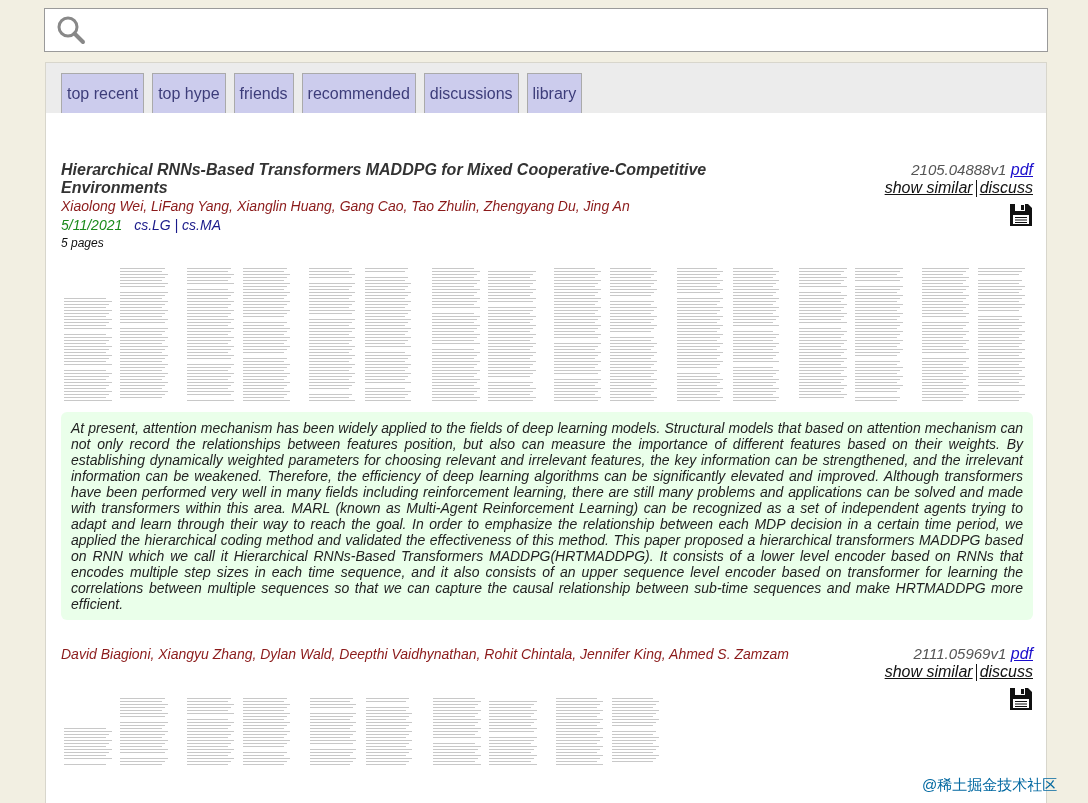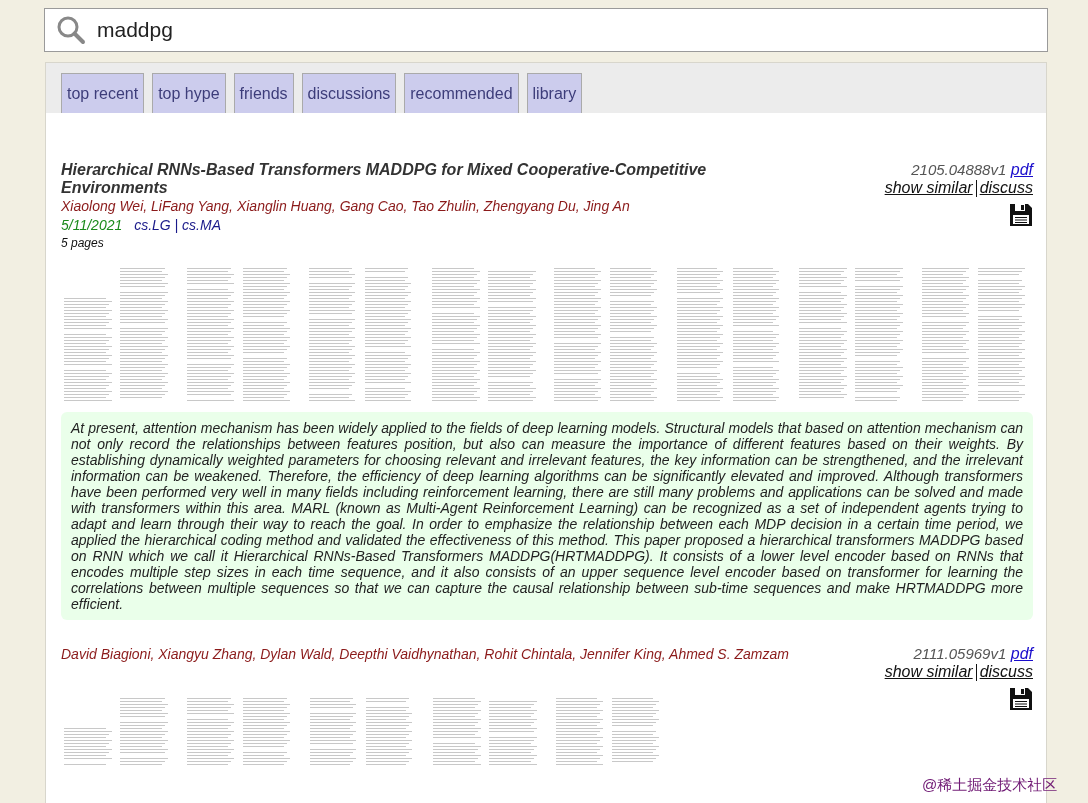--- a/index.html
+++ b/index.html
@@ -47,44 +47,43 @@
     .sep { display: inline-block; width: 1px; height: 17px; background: #111; vertical-align: middle; margin: 0 3px; }
     .save-icon { display: inline-block; margin-top: 6px; }
     .thumbs { display: flex; gap: 3px; margin-top: 4px; margin-left: -5px; }
     .thumb { width: 120px; height: 150px; background: #fff; position: relative; overflow: hidden; }
     .thumb .line { position: absolute; height: 1px; background: #c8c8c8; }
     .abstract {
       background: #eaffea; border-radius: 6px; padding: 8px 10px;
       font-size: 14px; line-height: 16px; text-align: justify; color: #222;
     }
     .watermark {
-      position: absolute; left: 922px; top: 776px; font-size: 15px; color: #701a75;
+      position: absolute; left: 922px; top: 776px; font-size: 15px; color: #0369a1;
     }
   </style>
 </head>
 <body>
 
 <div class="search-bar">
   <span class="search-icon">
     <svg width="30" height="30" viewBox="0 0 30 30">
       <circle cx="12" cy="12" r="9" fill="none" stroke="#888" stroke-width="3"></circle>
       <line x1="18.5" y1="18.5" x2="27" y2="27" stroke="#888" stroke-width="4" stroke-linecap="round"></line>
     </svg>
   </span>
-  <input class="search-input" value="maddpg" style="">
 </div>
 
 <div class="container">
 
   <div class="tabs-bar">
     <div class="tab">top recent</div>
     <div class="tab">top hype</div>
     <div class="tab">friends</div>
+    <div class="tab">recommended</div>
     <div class="tab">discussions</div>
-    <div class="tab">recommended</div>
     <div class="tab">library</div>
   </div>
 
   <div class="paper" style="top: 98px;">
     <div class="paper-title">Hierarchical RNNs-Based Transformers MADDPG for Mixed Cooperative-Competitive Environments</div>
     <div class="authors">Xiaolong Wei, LiFang Yang, Xianglin Huang, Gang Cao, Tao Zhulin, Zhengyang Du, Jing An</div>
     <div class="meta-line">
       <span class="date">5/11/2021</span>
       <span class="cats">cs.LG | cs.MA</span>
     </div>

